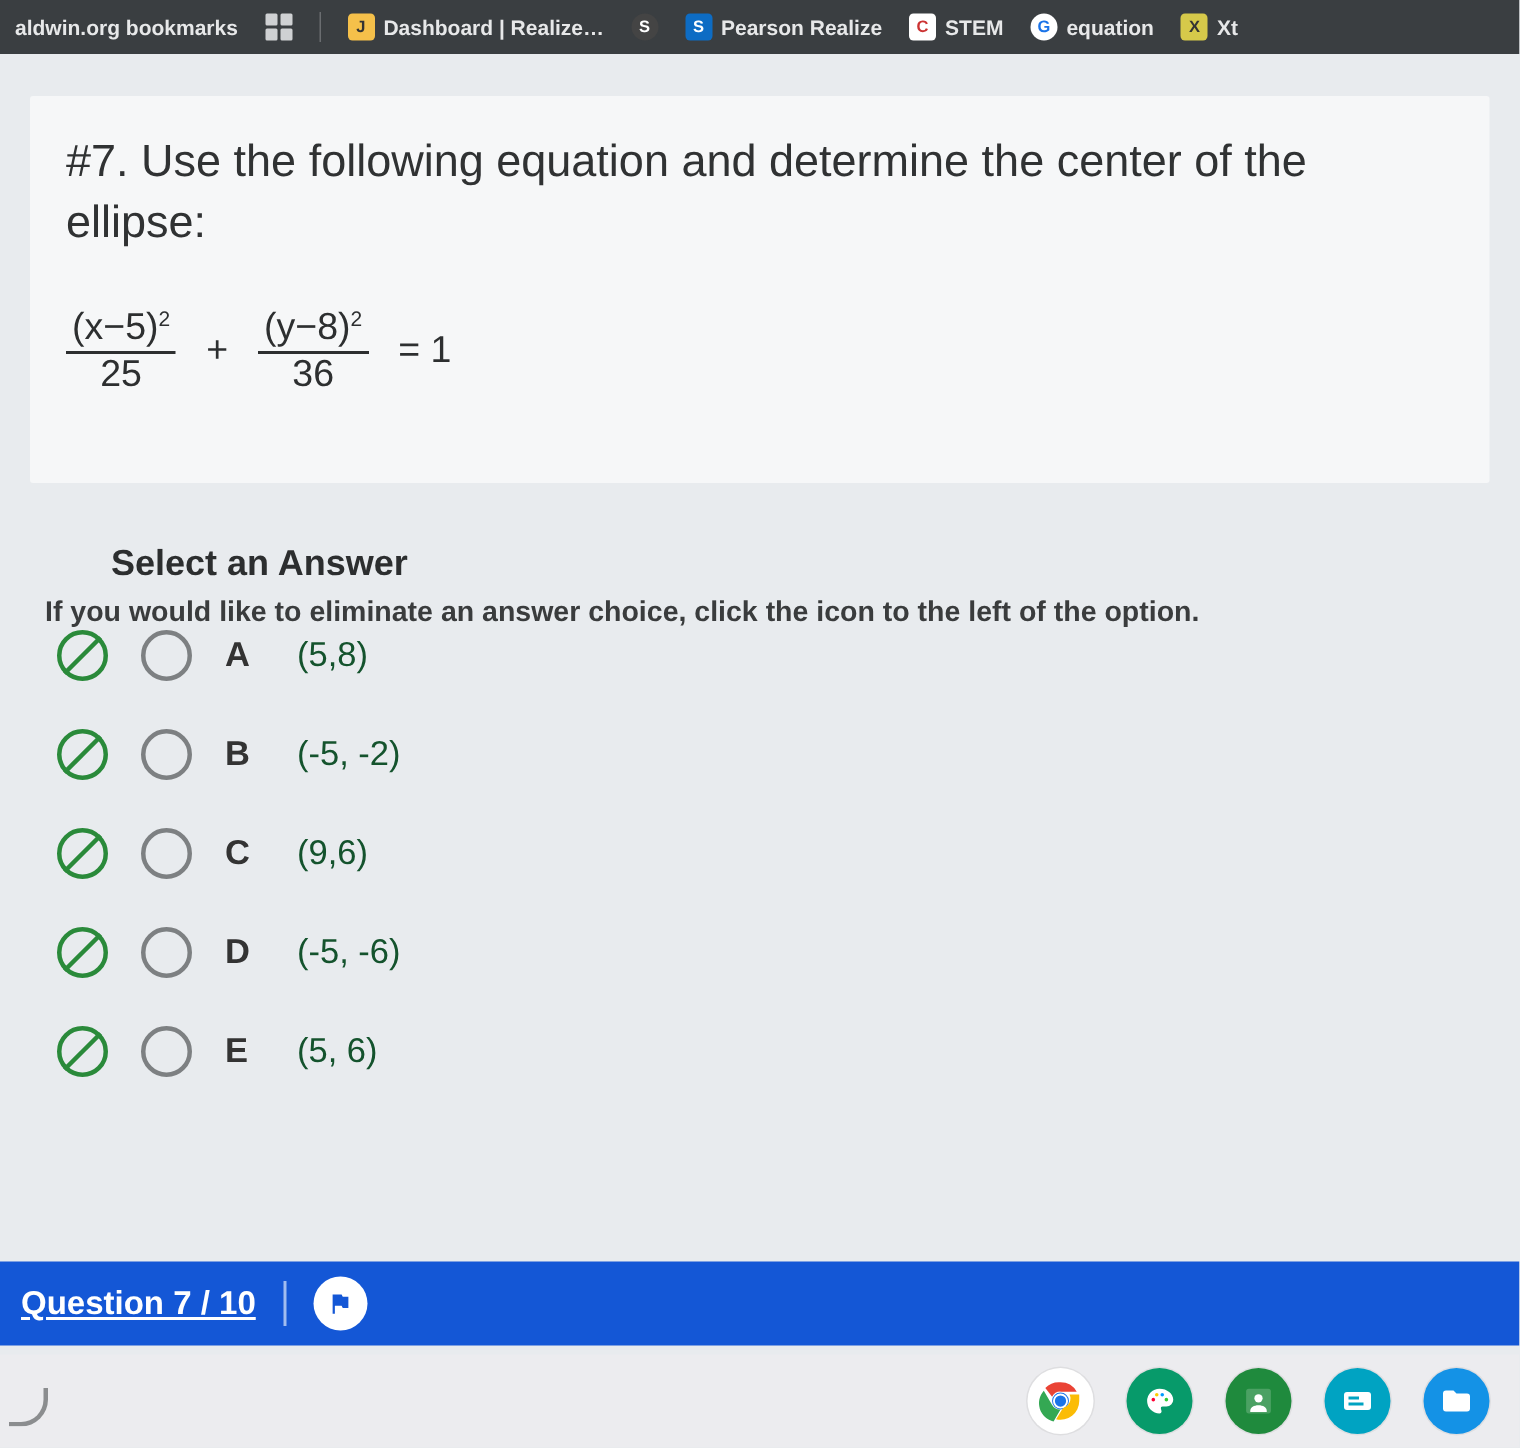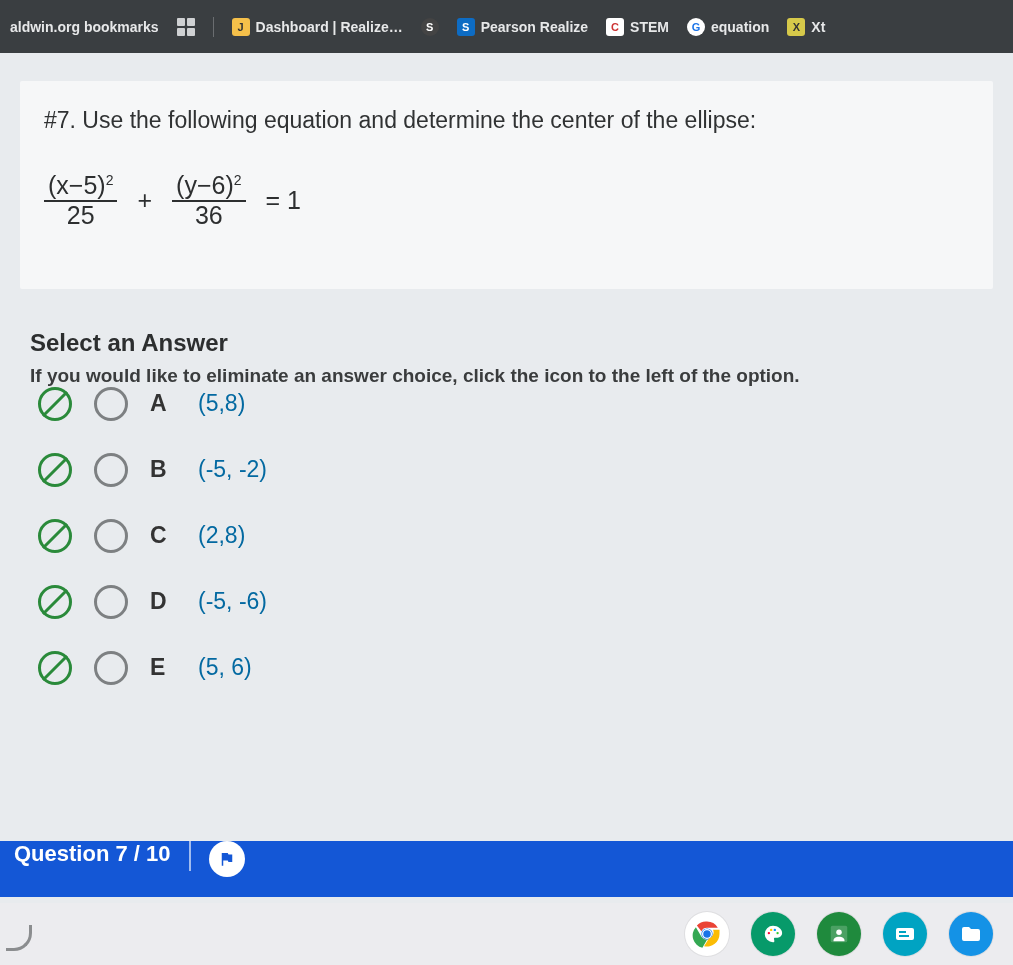--- a/index.html
+++ b/index.html
@@ -7,21 +7,21 @@
     font-family: "Helvetica Neue", Arial, sans-serif;
     background: #e8ebee;
     width: 1013px;
     height: 965px;
     overflow: hidden;
     position: relative;
   }
   .bookmark-bar {
     background: #3a3e41;
     color: #e7e8e9;
-    height: 53px;
+    height: 36px;
     display: flex;
     align-items: center;
     padding: 0 6px;
     font-size: 14px;
     font-weight: 600;
     gap: 10px;
     white-space: nowrap;
   }
   .bookmark-bar .bm {
     display: flex;
@@ -40,63 +40,63 @@
   .apps-grid span{background:#cfd1d3;border-radius:1px;}
   .sep{width:1px;height:20px;background:#6a6d70;margin:0 4px;}
   .content { padding: 18px 0 0 0; }
   .question-card {
     background: #f6f7f8;
     margin: 10px 20px 0 20px;
     padding: 24px 24px 60px 24px;
     border-radius: 2px;
   }
   .question-text {
-    font-size: 23px;
+    font-size: 30px;
     color: #303233;
     font-weight: 400;
     line-height: 1.35;
     margin-bottom: 36px;
   }
   .equation {
     font-size: 25px;
     color: #2d2f30;
     display: flex;
     align-items: center;
     gap: 20px;
   }
   .frac { display:inline-flex; flex-direction:column; align-items:center; line-height:1.05;}
   .frac .num { border-bottom: 2px solid #2d2f30; padding: 0 4px 2px;}
   .frac .den { padding-top: 0;}
   sup{font-size:14px;vertical-align:super;}
   .answer-area{ padding: 40px 30px 20px 30px;}
   .select-title{
-    font-size:24px; font-weight:700; color:#2c2e2f; margin-bottom:8px;
+    font-size:24px; font-weight:700; color:#2c2e2f; margin-bottom:8px;margin-left:44px;
   }
   .select-sub{
     font-size:19px; font-weight:600; color:#3a3c3d; 
   }
   .options{display:flex;flex-direction:column;gap:32px;padding-left:8px;}
   .opt{display:flex;align-items:center;gap:22px;}
   .eliminate{
     width:34px;height:34px;border:3px solid #2a8a3a;border-radius:50%;
     position:relative;cursor:pointer;flex-shrink:0;
   }
   .eliminate::after{
     content:"";position:absolute;width:3px;height:34px;background:#2a8a3a;
     top:-3px;left:50%;transform:translateX(-50%) rotate(45deg);
   }
   .radio{
     width:34px;height:34px;border:3px solid #7d8082;border-radius:50%;cursor:pointer;flex-shrink:0;
   }
   .opt-letter{font-size:23px;font-weight:600;color:#333;width:26px;}
-  .opt-text{font-size:23px;color:#0369a1;}
+  .opt-text{font-size:23px;color:#14532d;}
   .footer-bar{
     position:absolute;left:0;right:0;bottom:68px;height:56px;
-    background:#1457d6;color:#fff;display:flex;padding:0 14px;gap:18px;
-    font-size:22px;font-weight:700;
+    background:#1457d6;color:#fff;display:flex;align-items:center;padding:0 14px;gap:18px;
+    font-size:22px;font-weight:700;text-decoration:underline;
   }
   .footer-sep{width:2px;height:30px;background:rgba(255,255,255,.6);}
   .flag-circle{
     width:36px;height:36px;border-radius:50%;background:#fff;display:flex;align-items:center;justify-content:center;cursor:pointer;
   }
   .tray{
     position:absolute;left:0;right:0;bottom:0;height:62px;background:#ececef;
     display:flex;align-items:center;justify-content:flex-end;gap:22px;padding-right:20px;
   }
   .tray .left-handle{
@@ -153,21 +153,21 @@
 <div class="content">
   <div class="question-card">
     <div class="question-text">#7.  Use the following equation and determine the center of the ellipse:</div>
     <div class="equation">
       <span class="frac">
         <span class="num"><span>(x−5)</span><sup>2</sup></span>
         <span class="den">25</span>
       </span>
       <span>+</span>
       <span class="frac">
-        <span class="num"><span>(y−6)</span><sup>2</sup></span>
+        <span class="num"><span>(y−8)</span><sup>2</sup></span>
         <span class="den">36</span>
       </span>
       <span>= 1</span>
     </div>
   </div>
 
   <div class="answer-area">
     <div class="select-title">Select an Answer</div>
     <div class="select-sub">If you would like to eliminate an answer choice, click the icon to the left of the option.</div>
 
@@ -181,21 +181,21 @@
       <div class="opt">
         <div class="eliminate"></div>
         <div class="radio"></div>
         <div class="opt-letter">B</div>
         <div class="opt-text">(-5, -2)</div>
       </div>
       <div class="opt">
         <div class="eliminate"></div>
         <div class="radio"></div>
         <div class="opt-letter">C</div>
-        <div class="opt-text">(2,8)</div>
+        <div class="opt-text">(9,6)</div>
       </div>
       <div class="opt">
         <div class="eliminate"></div>
         <div class="radio"></div>
         <div class="opt-letter">D</div>
         <div class="opt-text">(-5, -6)</div>
       </div>
       <div class="opt">
         <div class="eliminate"></div>
         <div class="radio"></div>

